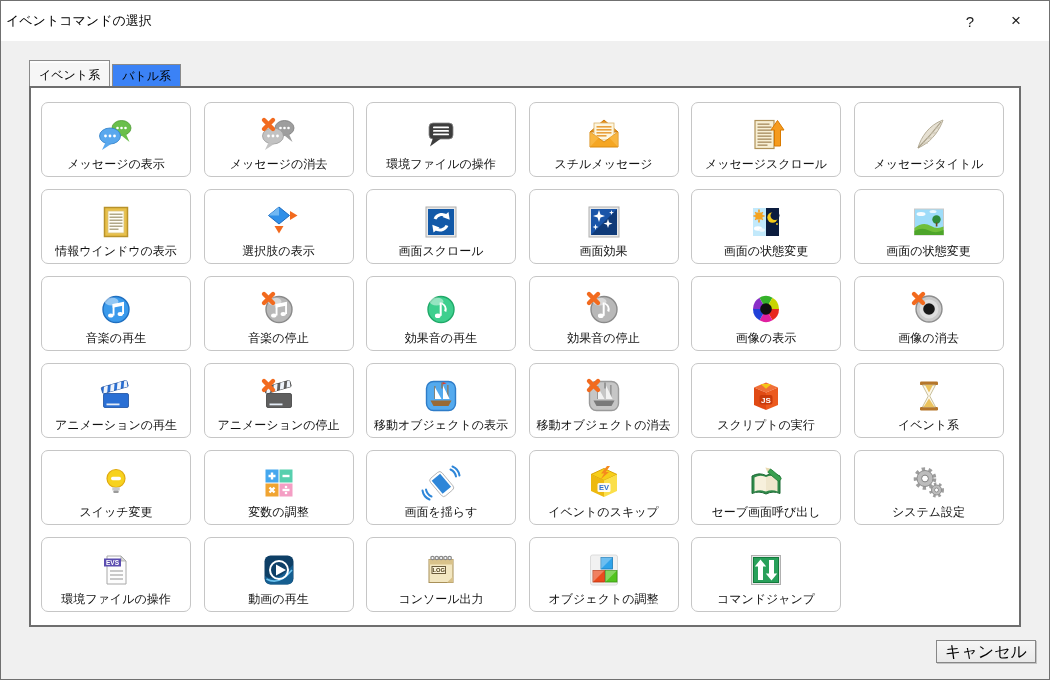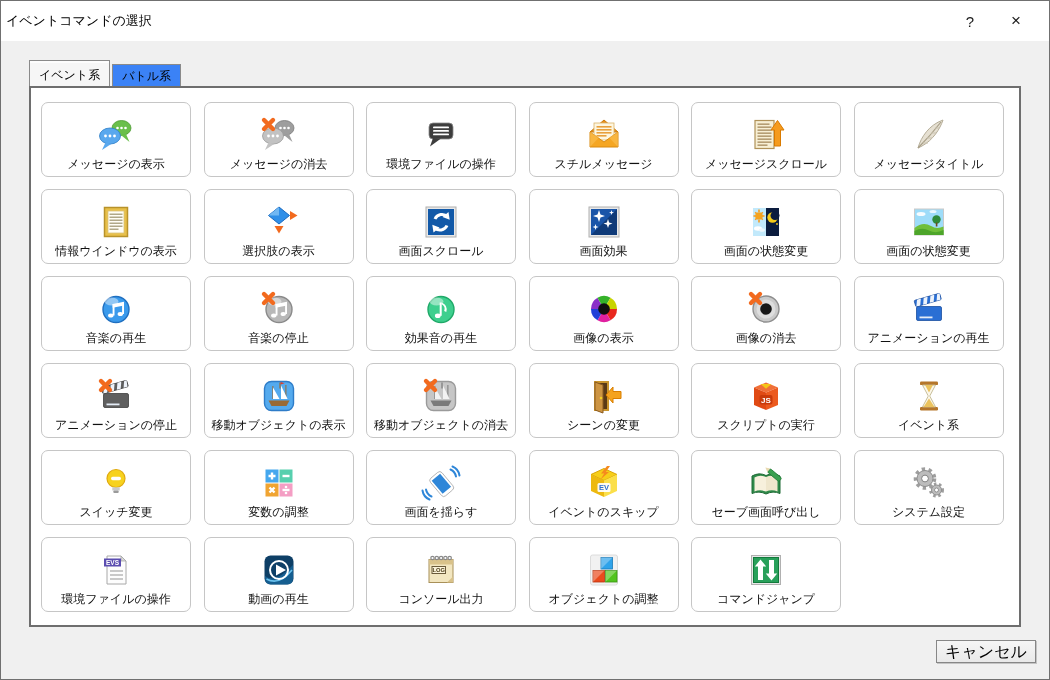--- a/index.html
+++ b/index.html
@@ -277,20 +277,35 @@
                 <rect x="18.7" y="13.5" width="2" height="13.3"></rect>
                 <path d="M20.7 13.5 q6.5 2.8 4.6 9.5 l-2.1 -1.1 q1.6 -4.6 -2.5 -6.6 Z"></path>
               </g>
             </svg>
           </span>
           <span class="label">効果音の再生</span>
         </div>
         <div class="cmd">
           <span class="ic">
             <svg viewBox="0 0 40 40" width="40" height="40">
+              <circle cx="20" cy="20.5" r="13" fill="#b8b8b8" stroke="#8a8a8a" stroke-width="1.4"></circle>
+              <ellipse cx="15.5" cy="12.5" rx="7" ry="4" fill="#fff" opacity="0.45"></ellipse>
+              <g fill="#fff">
+                <ellipse cx="16.8" cy="26.8" rx="2.9" ry="2.3"></ellipse>
+                <rect x="18.7" y="13.5" width="2" height="13.3"></rect>
+                <path d="M20.7 13.5 q6.5 2.8 4.6 9.5 l-2.1 -1.1 q1.6 -4.6 -2.5 -6.6 Z"></path>
+              </g>
+              <path d="M5 5 L14 14 M14 5 L5 14" stroke="#f26a1e" stroke-width="4.4" stroke-linecap="round" fill="none"></path>
+            </svg>
+          </span>
+          <span class="label">効果音の停止</span>
+        </div>
+        <div class="cmd">
+          <span class="ic">
+            <svg viewBox="0 0 40 40" width="40" height="40">
               <path d="M20 20 L33 20 A13 13 0 0 1 26.5 31.26 Z" fill="#e8281e"></path>
               <path d="M20 20 L26.5 31.26 A13 13 0 0 1 13.5 31.26 Z" fill="#e020a0"></path>
               <path d="M20 20 L13.5 31.26 A13 13 0 0 1 7 20 Z" fill="#2040d8"></path>
               <path d="M20 20 L7 20 A13 13 0 0 1 13.5 8.74 Z" fill="#8a30c8"></path>
               <path d="M20 20 L13.5 8.74 A13 13 0 0 1 26.5 8.74 Z" fill="#35b22a"></path>
               <path d="M20 20 L26.5 8.74 A13 13 0 0 1 33 20 Z" fill="#c8d400"></path>
               <circle cx="20" cy="20" r="5.8" fill="#101010"></circle>
             </svg>
           </span>
           <span class="label">画像の表示</span>
@@ -361,31 +376,20 @@
               <rect x="20.4" y="6.5" width="1.2" height="6" fill="#7a7a7a"></rect>
               <rect x="13.4" y="10" width="1" height="13" fill="#7a7a7a"></rect>
               <rect x="26.4" y="9" width="1" height="14" fill="#7a7a7a"></rect>
               <polygon points="14,23 14,11.5 20.5,23" fill="#f2f2f2"></polygon>
               <polygon points="22,23 22,9.5 28.6,23" fill="#f2f2f2"></polygon>
               <path d="M9.5 24.5 H30.5 L27.5 30 H12.5 Z" fill="#7a7a7a"></path>
               <path d="M5 5 L14 14 M14 5 L5 14" stroke="#f26a1e" stroke-width="4.4" stroke-linecap="round" fill="none"></path>
             </svg>
           </span>
           <span class="label">移動オブジェクトの消去</span>
-        </div>
-        <div class="cmd">
-          <span class="ic">
-            <svg viewBox="0 0 40 40" width="40" height="40">
-              <rect x="11" y="6" width="13" height="28" fill="#5a3a16" stroke="#c9952e" stroke-width="2"></rect>
-              <polygon points="11,6 11,34 19,37 19,9" fill="#cd9543" stroke="#8a5a20" stroke-width="1"></polygon>
-              <circle cx="17" cy="22" r="1.3" fill="#f5d020"></circle>
-              <polygon points="37,15.5 29,15.5 29,11 22,19 29,27 29,22.5 37,22.5" fill="#f5a31e" stroke="#d97f00" stroke-width="1"></polygon>
-            </svg>
-          </span>
-          <span class="label">シーンの変更</span>
         </div>
         <div class="cmd">
           <span class="ic">
             <svg viewBox="0 0 40 40" width="40" height="40">
               <polygon points="20,6.5 32,11.5 20,16.5 8,11.5" fill="#f07038"></polygon>
               <polygon points="8,11.5 20,16.5 20,34 8,29" fill="#e04a14"></polygon>
               <polygon points="32,11.5 20,16.5 20,34 32,29" fill="#ec5a1e"></polygon>
               <polygon points="14.5,8 25.5,8 20,12.8" fill="#f5c518"></polygon>
               <rect x="13.5" y="19" width="13" height="9.5" rx="2" fill="#c93a0a"></rect>
               <text x="20" y="26.6" font-size="8" font-weight="bold" fill="#fff" text-anchor="middle">JS</text>

